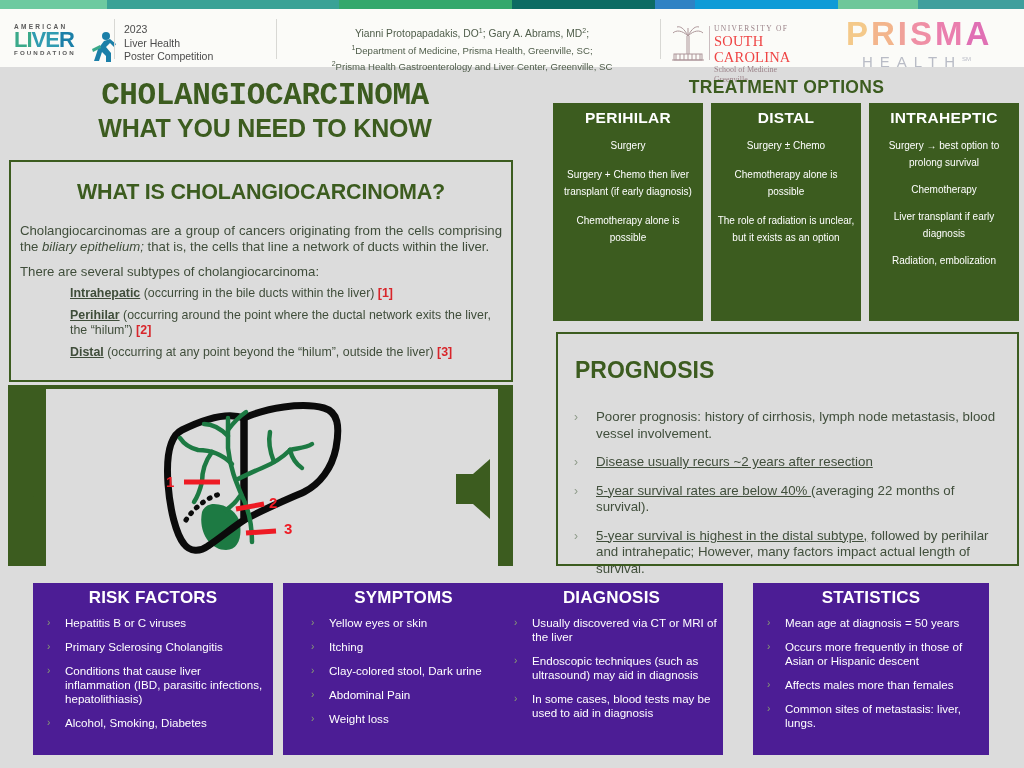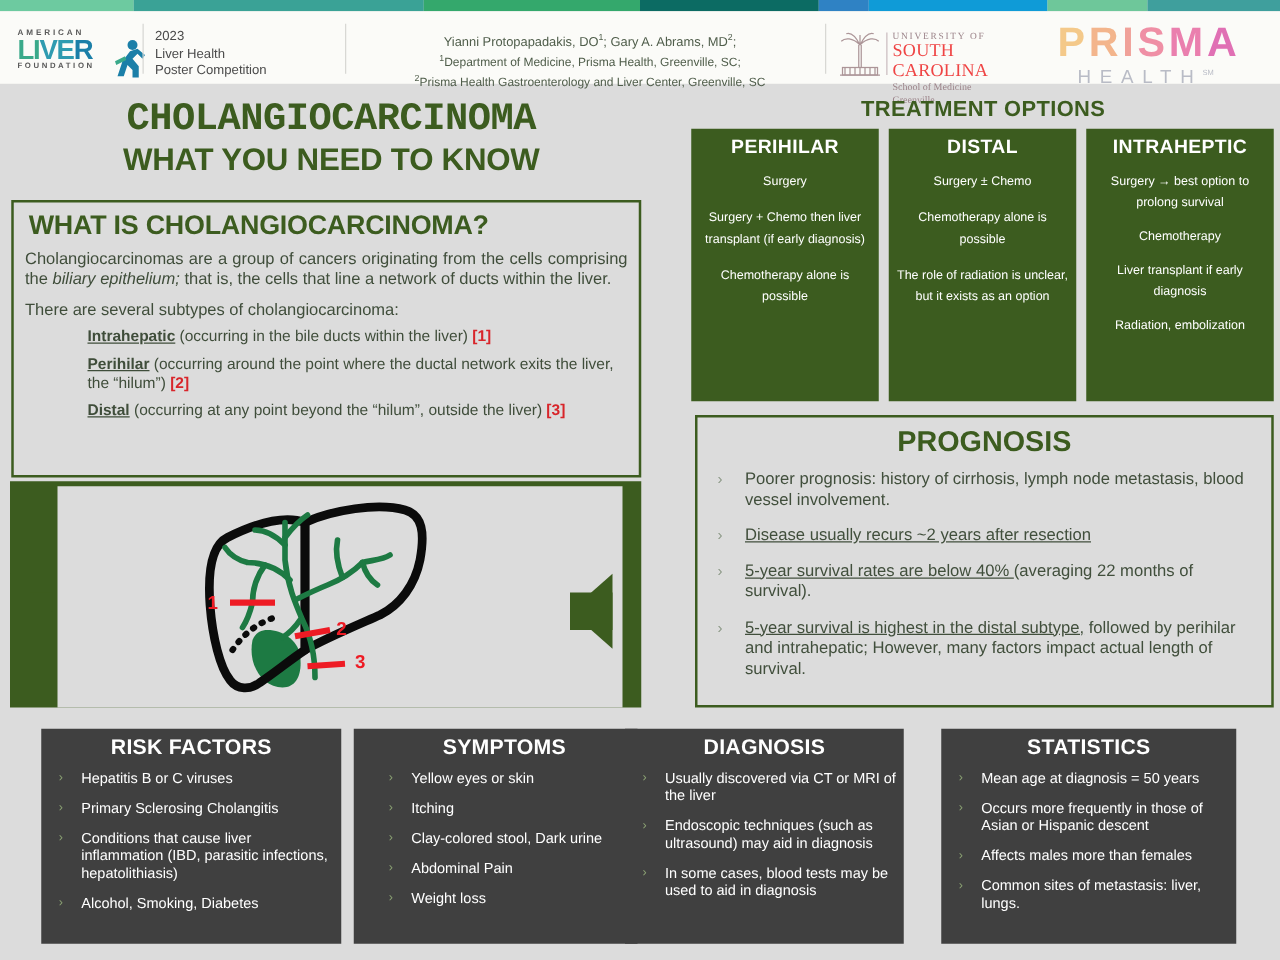--- a/index.html
+++ b/index.html
@@ -56,21 +56,21 @@
 
   
   .maintitle{position:absolute;left:8px;top:78px;width:514px;text-align:center;
     color:#3c5c1f;font-weight:700;font-size:31px;letter-spacing:-.4px;line-height:35px;font-family:Liberation Mono, monospace;}
   .subtitle{position:absolute;left:8px;top:114px;width:514px;text-align:center;
     color:#3c5c1f;font-weight:700;font-size:25px;letter-spacing:-.2px;line-height:28px;}
 
   
   .whatis{position:absolute;left:9px;top:160px;width:504px;height:222px;
     border:2px solid #3c5c1f;background:#dcdcdc;box-sizing:border-box;}
-  .whatis h2{margin:0;padding:6px 12px 4px;text-align:left;color:#3c5c1f;
+  .whatis h2{margin:12px;padding:6px 12px 4px;text-align:center;color:#3c5c1f;
     font-size:21.5px;font-weight:700;letter-spacing:-.2px;}
   .whatis .body{padding:2px 9px 0 9px;color:#3f4d3a;font-size:13.2px;line-height:16px;}
   .whatis .para{text-align:justify;margin-bottom:9px;}
   .whatis .para em{font-style:italic;}
   .whatis .sub{margin-left:50px;margin-bottom:7px;font-size:12.4px;line-height:15px;}
   .whatis .sub b{font-weight:700;text-decoration:underline;}
   .whatis .num{color:#d8252a;font-weight:700;}
 
   
   .band{position:absolute;left:8px;top:385px;width:505px;height:181px;background:#3c5c1f;}
@@ -87,29 +87,29 @@
     color:#3c5c1f;font-size:17.5px;font-weight:700;letter-spacing:.3px;}
   .tcols{position:absolute;left:553px;top:103px;width:466px;height:218px;display:flex;gap:8px;}
   .tcol{flex:1;background:#3c5c1f;color:#ffffff;padding:6px 6px 8px;box-sizing:border-box;text-align:center;}
   .tcol h3{margin:0 0 10px;font-size:15.5px;font-weight:700;letter-spacing:.3px;}
   .tcol p{margin:0 0 12px;font-size:10px;line-height:17px;font-weight:400;}
   .tcol p:last-child{margin-bottom:0;}
 
   
   .prog{position:absolute;left:556px;top:332px;width:463px;height:234px;
     border:2px solid #3c5c1f;background:#dcdcdc;box-sizing:border-box;}
-  .prog h2{margin:0;padding:6px 0 8px;text-align:center;color:#3c5c1f;font-size:23px;font-weight:700;}
+  .prog h2{margin:17px;padding:6px 0 8px;color:#3c5c1f;font-size:23px;font-weight:700;}
   .prog ul{margin:0;padding:0 10px 0 8px;list-style:none;}
   .prog li{position:relative;padding-left:30px;margin-bottom:12px;color:#414f3c;
     font-size:13.3px;line-height:16.5px;}
   .prog li .chev{position:absolute;left:8px;top:0;color:#8d9a88;font-size:12px;}
   .prog u{text-decoration:underline;}
 
   
-  .bbox{position:absolute;top:583px;height:172px;background:#404040;color:#fff;
+  .bbox{position:absolute;top:583px;height:172px;background:#4c1d95;color:#fff;
     box-sizing:border-box;padding:5px 6px 6px;}
   .bbox h3{margin:0 0 8px;text-align:center;font-size:17px;font-weight:700;letter-spacing:.2px;}
   .bbox ul{margin:0;padding:0;list-style:none;}
   .bbox li{position:relative;padding-left:26px;margin-bottom:10px;font-size:11.6px;line-height:14px;}
   .bbox li .chev{position:absolute;left:8px;top:0;color:#8aa072;font-size:10px;}
   #box-risk{left:33px;width:240px;}
   #box-symp{left:283px;width:227px;padding-left:20px;}
   #box-diag{left:500px;width:223px;}
   #box-stat{left:753px;width:236px;}
 </style>

